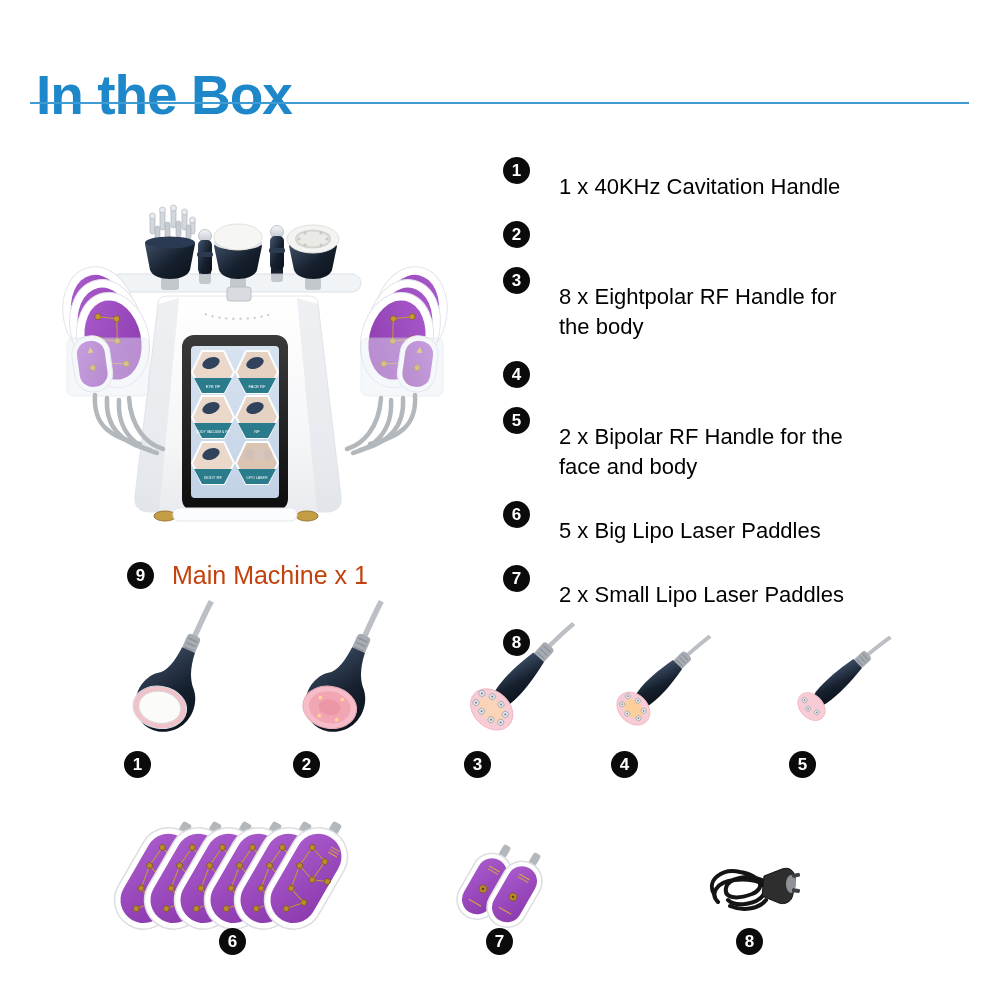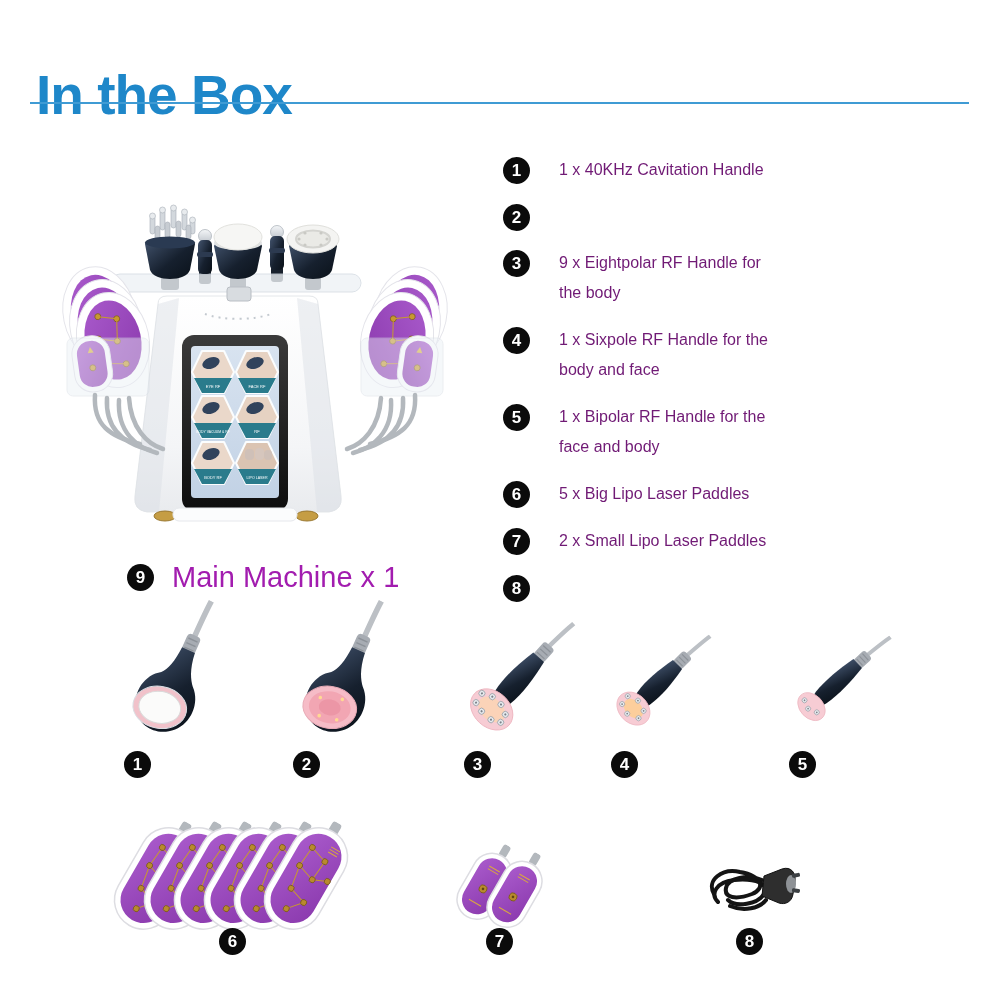--- a/index.html
+++ b/index.html
@@ -9,26 +9,26 @@
          color:#1E87C9;letter-spacing:-1px;}
   .divider{position:absolute;left:30px;top:102px;width:939px;height:2px;background:#3F9BD4;}
 
   .pack-list{position:absolute;left:503px;top:155px;margin:0;padding:0;list-style:none;
              display:flex;flex-direction:column;gap:17px;}
   .pack-item{display:flex;align-items:flex-start;}
   .badge{width:27px;height:27px;border-radius:50%;background:#0b0b0b;color:#ffffff;
          font-weight:bold;font-size:17px;display:flex;align-items:center;justify-content:center;
          flex:0 0 27px;line-height:1;}
   .pack-item .badge{margin-right:29px;margin-top:2px;}
-  .item-label{font-size:16px;line-height:30px;color:#701a75;white-space:pre-line;}
+  .item-label{font-size:22px;line-height:30px;color:#000000;white-space:pre-line;margin-top:17px;}
 
   .machine-figure{position:absolute;left:55px;top:190px;width:400px;height:350px;}
   .machine-caption{position:absolute;left:127px;top:561px;display:flex;align-items:center;}
   .machine-caption .badge{margin-right:18px;}
-  .caption-text{font-size:29px;color:#a21caf;}
+  .caption-text{font-size:25px;color:#c2410c;}
 
   .fig{position:absolute;}
   .h1{left:140px;top:593px;transform:rotate(24deg);}
   .h2{left:310px;top:593px;transform:rotate(24deg);}
   .h3{left:484px;top:593px;transform:rotate(42deg) scale(0.9);}
   .h4{left:624px;top:597px;transform:rotate(45deg) scale(0.8);}
   .h5{left:804px;top:595px;transform:rotate(47deg) scale(0.78);}
 
   .pad6{position:absolute;top:815px;transform:rotate(30deg);}
   .p6a{left:126px}.p6b{left:156px}.p6c{left:186px}.p6d{left:216px}.p6e{left:246px}.p6f{left:276px}
@@ -86,31 +86,29 @@
   <ul class="pack-list">
     <li class="pack-item">
       <span class="badge">1</span>
       <span class="item-label">1 x 40KHz Cavitation Handle</span>
     </li>
     <li class="pack-item">
       <span class="badge">2</span>
     </li>
     <li class="pack-item">
       <span class="badge">3</span>
-      <span class="item-label">9 x Eightpolar RF Handle for
+      <span class="item-label">8 x Eightpolar RF Handle for
 the body</span>
     </li>
     <li class="pack-item">
       <span class="badge">4</span>
-      <span class="item-label">1 x Sixpole RF Handle for the
-body and face</span>
     </li>
     <li class="pack-item">
       <span class="badge">5</span>
-      <span class="item-label">1 x Bipolar RF Handle for the
+      <span class="item-label">2 x Bipolar RF Handle for the
 face and body</span>
     </li>
     <li class="pack-item">
       <span class="badge">6</span>
       <span class="item-label">5 x Big Lipo Laser Paddles</span>
     </li>
     <li class="pack-item">
       <span class="badge">7</span>
       <span class="item-label">2 x Small Lipo Laser Paddles</span>
     </li>

